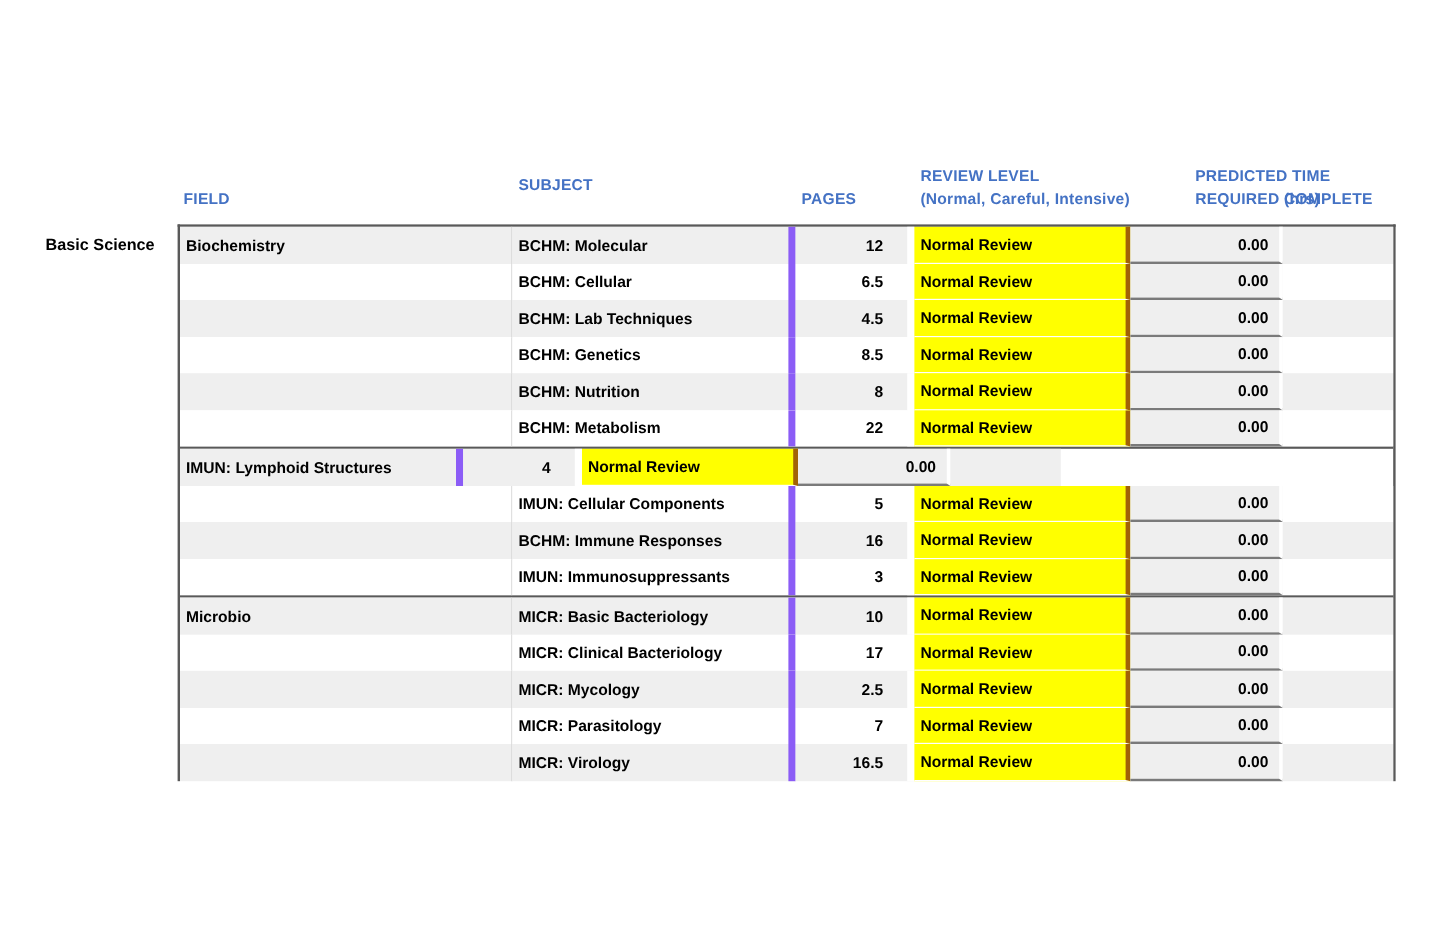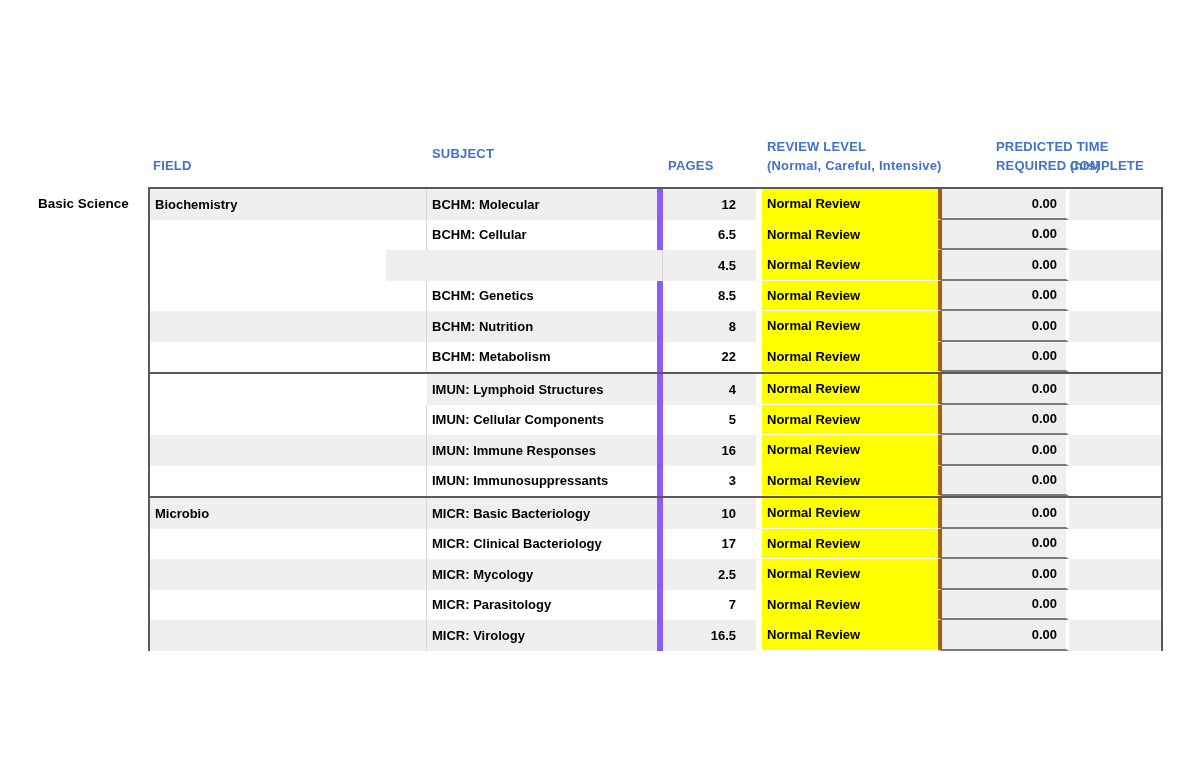--- a/index.html
+++ b/index.html
@@ -44,21 +44,21 @@
     position: absolute;
     left: 148px; top: 187px;
     width: 1015px;
     box-sizing: border-box;
     border: 2px solid #595959;
     border-bottom: none;
     background: #ffffff;
   }
   .section { }
   .section + .section { border-top: 2px solid #595959; }
-  .row { display: flex; height: 30.5px; justify-content: flex-end; }
+  .row { display: flex; height: 30.5px; }
   .cell {
     box-sizing: border-box;
     display: flex;
     align-items: center;
     font-size: 13px;
     font-weight: 700;
     color: #000;
     white-space: nowrap;
     overflow: hidden;
     background: #ffffff;
@@ -109,20 +109,21 @@
         <div class="row even">
           <div class="cell c-field stripe"></div>
           <div class="cell c-subject stripe">BCHM: Cellular</div>
           <div class="cell c-pages stripe">6.5</div>
           <div class="cell c-review">Normal Review</div>
           <div class="cell c-time">0.00</div>
           <div class="cell c-complete stripe"></div>
         </div>
         <div class="row odd">
           <div class="cell c-field stripe"></div>
+          <div class="cell c-subject stripe">BCHM: Lab Techniques</div>
           <div class="cell c-pages stripe">4.5</div>
           <div class="cell c-review">Normal Review</div>
           <div class="cell c-time">0.00</div>
           <div class="cell c-complete stripe"></div>
         </div>
         <div class="row even">
           <div class="cell c-field stripe"></div>
           <div class="cell c-subject stripe">BCHM: Genetics</div>
           <div class="cell c-pages stripe">8.5</div>
           <div class="cell c-review">Normal Review</div>
@@ -157,21 +158,21 @@
         <div class="row even">
           <div class="cell c-field stripe"></div>
           <div class="cell c-subject stripe">IMUN: Cellular Components</div>
           <div class="cell c-pages stripe">5</div>
           <div class="cell c-review">Normal Review</div>
           <div class="cell c-time">0.00</div>
           <div class="cell c-complete stripe"></div>
         </div>
         <div class="row odd">
           <div class="cell c-field stripe"></div>
-          <div class="cell c-subject stripe">IMUN: Immune Responses</div>
+          <div class="cell c-subject stripe">BCHM: Immune Responses</div>
           <div class="cell c-pages stripe">16</div>
           <div class="cell c-review">Normal Review</div>
           <div class="cell c-time">0.00</div>
           <div class="cell c-complete stripe"></div>
         </div>
         <div class="row even">
           <div class="cell c-field stripe"></div>
           <div class="cell c-subject stripe">IMUN: Immunosuppressants</div>
           <div class="cell c-pages stripe">3</div>
           <div class="cell c-review">Normal Review</div>

